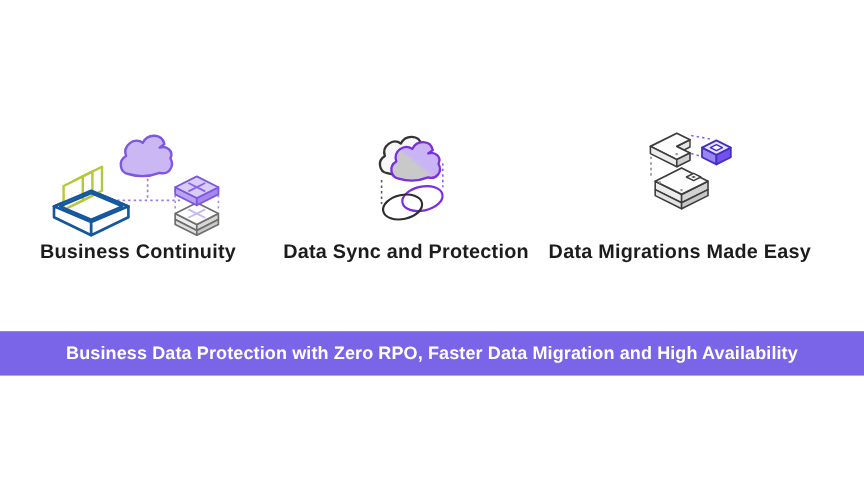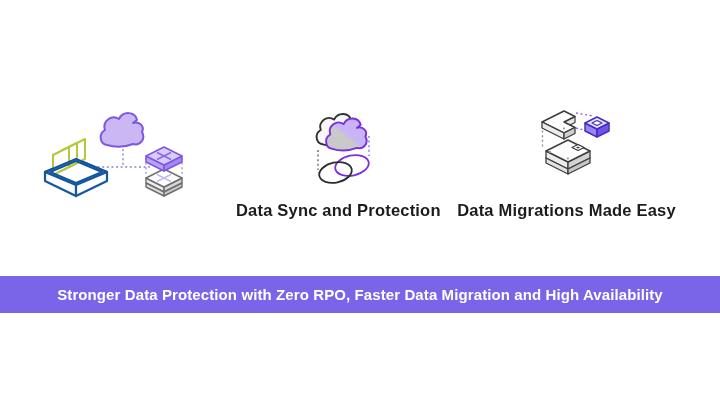--- a/index.html
+++ b/index.html
@@ -121,20 +121,21 @@
     </g>
 
     <g stroke="#4130bf" stroke-linejoin="round">
       <path d="M585 123 L585 131 L597 137 L597 129 Z" fill="#9b84f2" stroke-width="1.5"></path>
       <path d="M609 123 L609 131 L597 137 L597 129 Z" fill="#7451ef" stroke-width="1.5"></path>
       <path d="M585 123 L597 117 L609 123 L597 129 Z" fill="#e9e2fb" stroke-width="1.5"></path>
       <path d="M597 120.5 L602 123 L597 125.5 L592 123 Z" fill="#ffffff" stroke-width="1.2"></path>
     </g>
   </svg>
 
+  <div class="feature-label label-1">Business Continuity</div>
   <div class="feature-label label-2">Data Sync and Protection</div>
   <div class="feature-label label-3">Data Migrations Made Easy</div>
 
   <div class="banner">
-    <span class="banner-text">Stronger Data Protection with Zero RPO, Faster Data Migration and High Availability</span>
+    <span class="banner-text">Business Data Protection with Zero RPO, Faster Data Migration and High Availability</span>
   </div>
 
 </div>
 
 </body></html>

